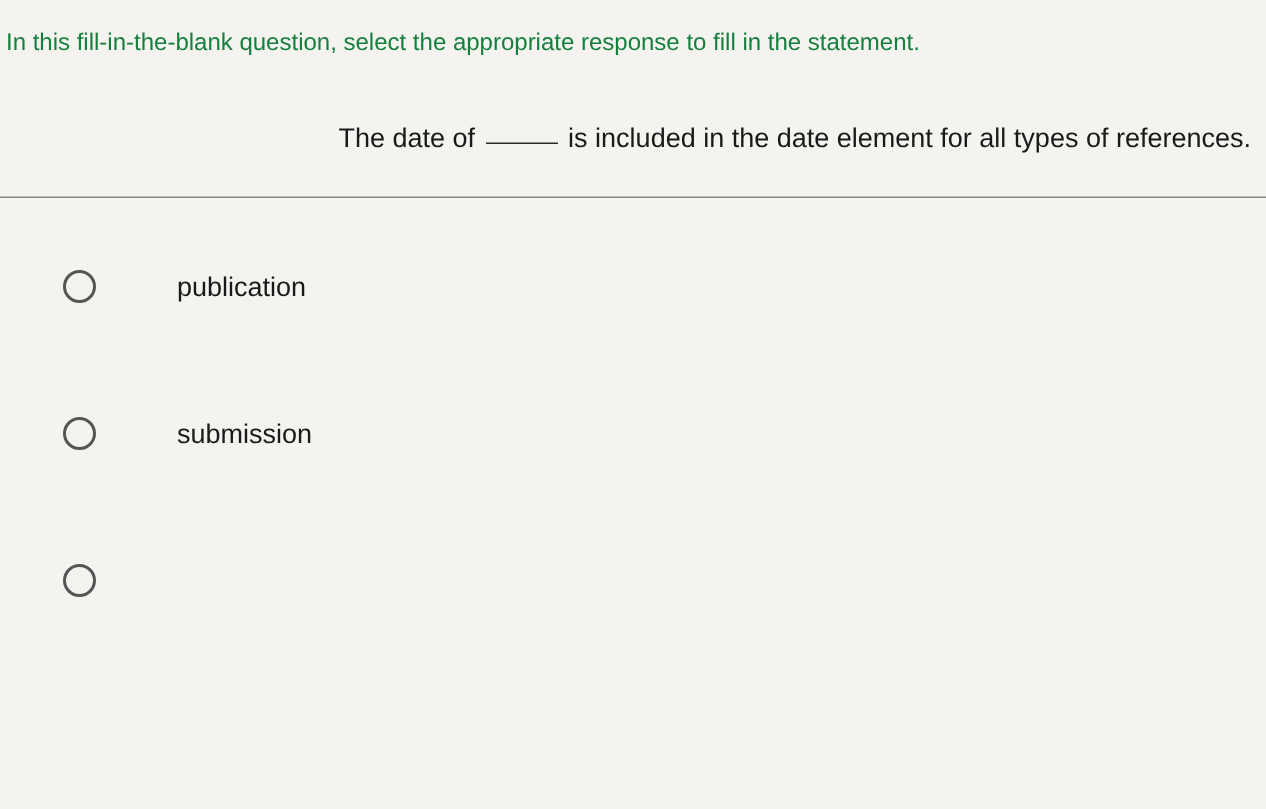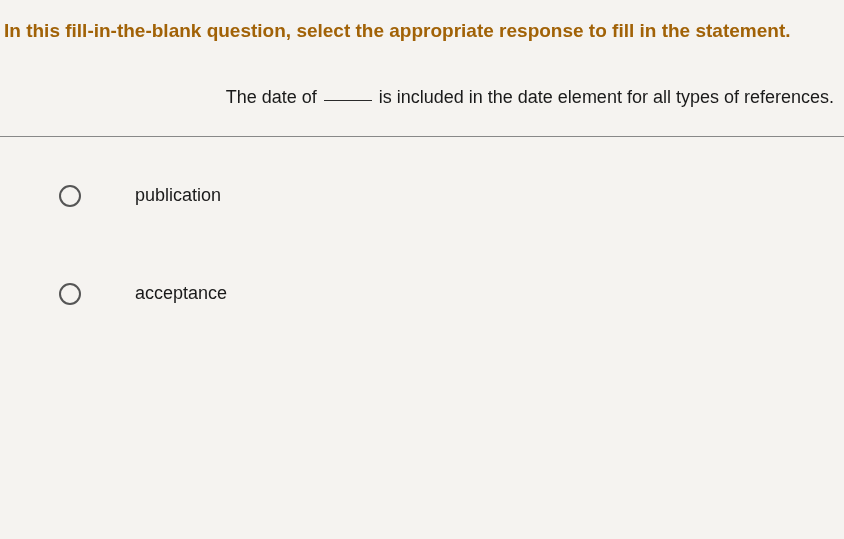--- a/index.html
+++ b/index.html
@@ -9,25 +9,24 @@
     }
     body {
       font-family: -apple-system, BlinkMacSystemFont, "Segoe UI", Helvetica, Arial, sans-serif;
       background: #f5f3f0;
       width: 844px;
       height: 539px;
       color: #2a2a2a;
       overflow: hidden;
     }
     .instruction {
-      font-size: 19px;
+      font-size: 16px;
       padding: 18px 10px 0 4px;
       line-height: 1.4;
-      color: #a16207;
-      font-weight: bold;
+      color: #15803d;
     }
     .question-stem {
       font-size: 18px;
       padding: 42px 10px 0 4px;
       color: #1a1a1a;
       text-align: right;
     }
     .blank {
       display: inline-block;
       border-bottom: 1.5px solid #2a2a2a;
@@ -37,21 +36,21 @@
       position: relative;
       top: -2px;
     }
     .divider {
       border: none;
       border-top: 1px solid #888;
       margin-top: 28px;
     }
     .options {
       padding-top: 48px;
-      padding-left: 59px;
+      padding-left: 42px;
     }
     .option {
       display: flex;
       align-items: center;
       margin-bottom: 76px;
       cursor: pointer;
     }
     .radio {
       width: 22px;
       height: 22px;
@@ -77,15 +76,18 @@
 
 <hr class="divider">
 
 <div class="options">
   <div class="option">
     <span class="radio"></span>
     <span class="option-label">publication</span>
   </div>
   <div class="option">
     <span class="radio"></span>
-    <span class="option-label">acceptance</span>
+    <span class="option-label">submission</span>
+  </div>
+  <div class="option">
+    <span class="radio"></span>
   </div>
 </div>
 
 </body></html>

